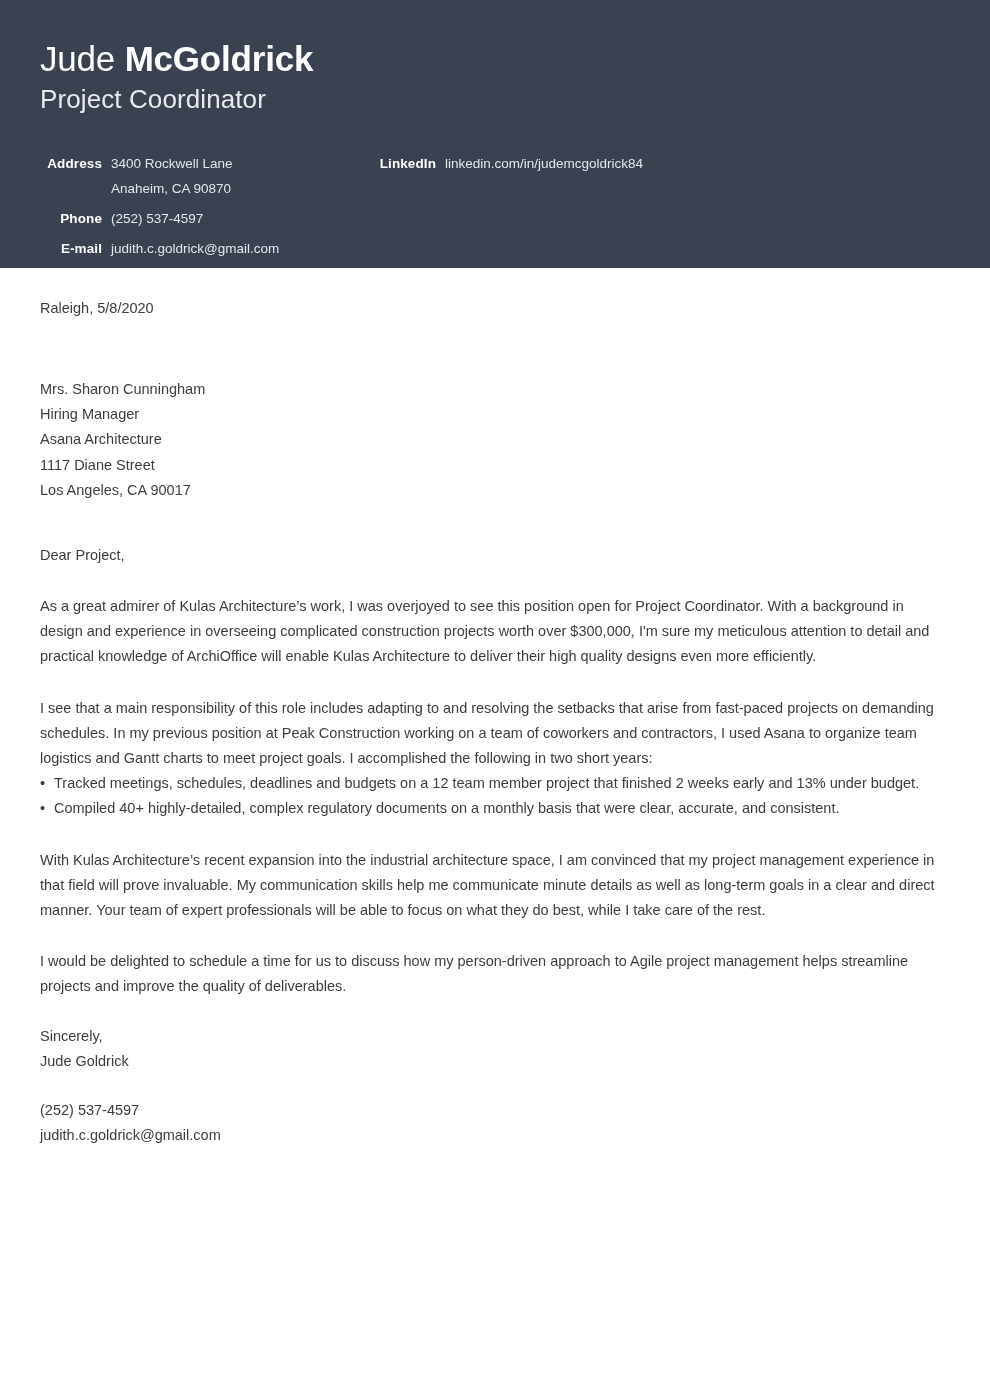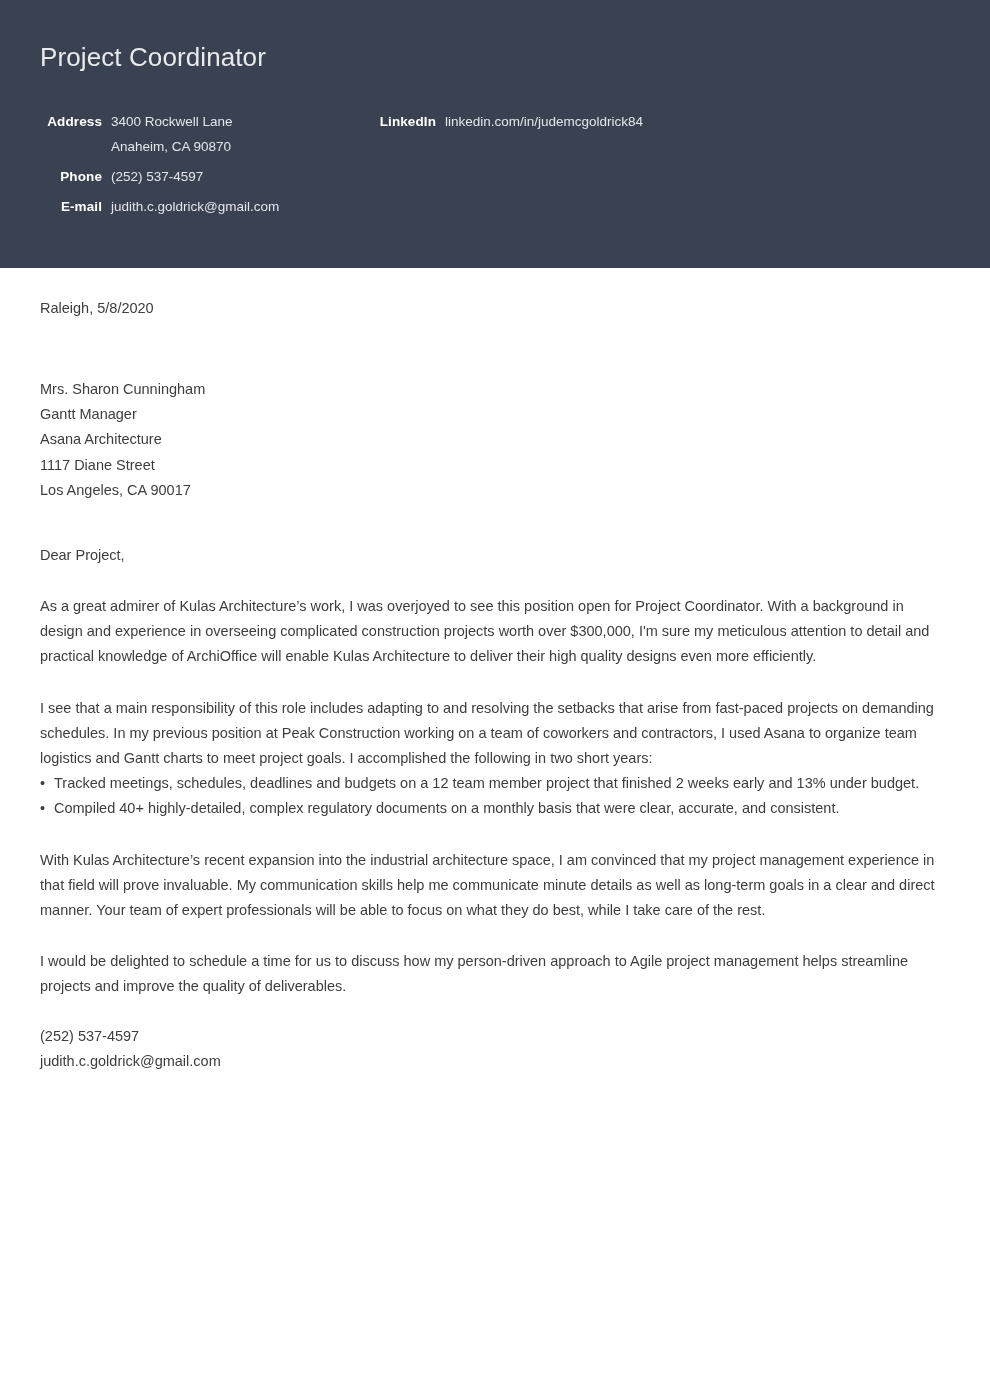--- a/index.html
+++ b/index.html
@@ -181,20 +181,21 @@
     max-width: 912px;
   }
 </style>
 </head>
 <body>
 
 <div class="page">
 
   <div class="header">
 
+    <div class="name"><span class="first">Jude </span><span class="last">McGoldrick</span></div>
 
     <div class="job-title">Project Coordinator</div>
 
     <div class="contact-grid">
 
       <div class="contact-col left">
 
         <div class="contact-row">
           <div class="contact-label">Address</div>
           <div class="contact-value">
@@ -226,41 +227,45 @@
 
     </div>
   </div>
 
   <div class="letter">
 
     <div class="date">Raleigh, 5/8/2020</div>
 
     <div class="recipient">
       <div>Mrs. Sharon Cunningham</div>
-      <div>Gantt Manager</div>
+      <div>Hiring Manager</div>
       <div>Asana Architecture</div>
       <div>1117 Diane Street</div>
       <div>Los Angeles, CA 90017</div>
     </div>
 
     <div class="salutation">Dear Project,</div>
 
     <div class="para">As a great admirer of Kulas Architecture’s work, I was overjoyed to see this position open for Project Coordinator. With a background in design and experience in overseeing complicated construction projects worth over $300,000, I'm sure my meticulous attention to detail and practical knowledge of ArchiOffice will enable Kulas Architecture to deliver their high quality designs even more efficiently.</div>
 
     <div class="para">I see that a main responsibility of this role includes adapting to and resolving the setbacks that arise from fast-paced projects on demanding schedules. In my previous position at Peak Construction working on a team of coworkers and contractors, I used Asana to organize team logistics and Gantt charts to meet project goals. I accomplished the following in two short years:</div>
 
     <ul class="bullets">
       <li>Tracked meetings, schedules, deadlines and budgets on a 12 team member project that finished 2 weeks early and 13% under budget.</li>
       <li>Compiled 40+ highly-detailed, complex regulatory documents on a monthly basis that were clear, accurate, and consistent.</li>
     </ul>
 
     <div class="para">With Kulas Architecture’s recent expansion into the industrial architecture space, I am convinced that my project management experience in that field will prove invaluable. My communication skills help me communicate minute details as well as long-term goals in a clear and direct manner. Your team of expert professionals will be able to focus on what they do best, while I take care of the rest.</div>
 
     <div class="para">I would be delighted to schedule a time for us to discuss how my person-driven approach to Agile project management helps streamline projects and improve the quality of deliverables.</div>
 
+    <div class="closing">
+      <div>Sincerely,</div>
+      <div>Jude Goldrick</div>
+    </div>
 
     <div class="sign-contact">
       <div>(252) 537-4597</div>
       <div>judith.c.goldrick@gmail.com</div>
     </div>
 
 
   </div>
 
 </div>

